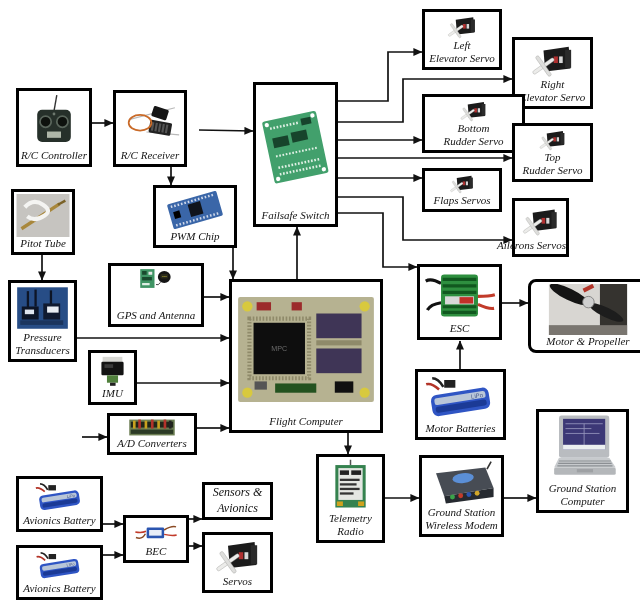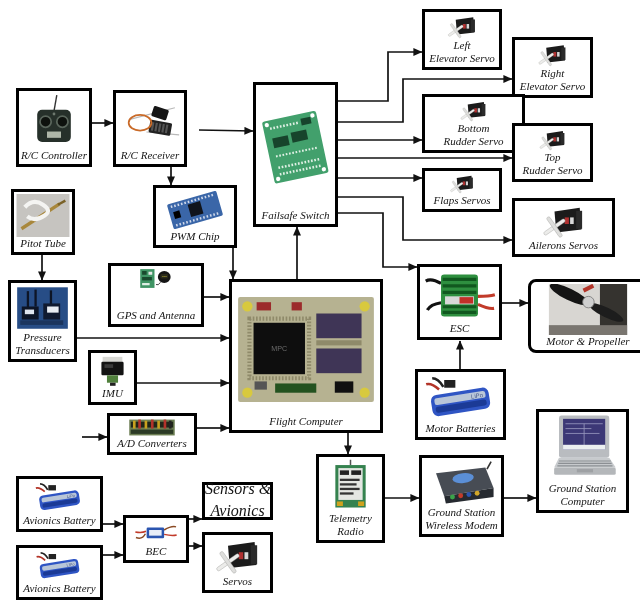--- a/index.html
+++ b/index.html
@@ -33,21 +33,21 @@
     flex:0 0 auto;
     text-align:center;
     font-size:11px;
     line-height:1.18;
     color:#141414;
     padding:0 0 2px 0;
     font-style:italic;
   }
   .node .label div{white-space:nowrap;}
   .node.textonly{justify-content:center;}
-  .node.textonly .label{font-size:16px;line-height:1.35;}
+  .node.textonly .label{font-size:12px;line-height:1.35;}
 </style>
 </head>
 <body>
 
 <div id="canvas">
   <svg id="edges" width="640" height="607" viewBox="0 0 640 607">
     <defs>
       <marker id="arrow" markerUnits="userSpaceOnUse" markerWidth="10" markerHeight="9" refX="8.6" refY="4" orient="auto">
         <path d="M0,0 L9,4 L0,8 Z" fill="#121212"></path>
       </marker>
@@ -172,21 +172,21 @@
             <rect x="9" y="37" width="42" height="6" rx="3" fill="#ececea" stroke="#9a9a98" stroke-width="0.6"></rect>
             <rect x="27" y="20" width="6" height="40" rx="3" fill="#dededc" stroke="#9a9a98" stroke-width="0.6"></rect>
           </g>
         </svg>
       </div>
       <div class="label">
         <div>Left</div>
         <div>Elevator Servo</div>
       </div>
     </div>
-    <div class="node" style="left: 512px; top: 37px; width: 81px; height: 61px;">
+    <div class="node" style="left: 512px; top: 37px; width: 81px; height: 72px;">
       <div class="art">
         <svg viewBox="0 0 90 60" preserveAspectRatio="xMidYMid meet">
           <path d="M30 14 L72 8 L75 44 L33 49 Z" fill="#1b1b1b"></path>
           <rect x="66" y="13" width="10" height="30" fill="#2a2a2a"></rect>
           <rect x="47" y="24" width="7" height="11" fill="#b03030"></rect>
           <rect x="56" y="24" width="6" height="11" fill="#d8d8d8"></rect>
           <g transform="rotate(-35 30 40)">
             <rect x="9" y="37" width="42" height="6" rx="3" fill="#ececea" stroke="#9a9a98" stroke-width="0.6"></rect>
             <rect x="27" y="20" width="6" height="40" rx="3" fill="#dededc" stroke="#9a9a98" stroke-width="0.6"></rect>
           </g>
@@ -243,21 +243,21 @@
           <g transform="rotate(-35 30 40)">
             <rect x="9" y="37" width="42" height="6" rx="3" fill="#ececea" stroke="#9a9a98" stroke-width="0.6"></rect>
             <rect x="27" y="20" width="6" height="40" rx="3" fill="#dededc" stroke="#9a9a98" stroke-width="0.6"></rect>
           </g>
         </svg>
       </div>
       <div class="label">
         <div>Flaps Servos</div>
       </div>
     </div>
-    <div class="node" style="left: 512px; top: 198px; width: 103px; height: 59px;">
+    <div class="node" style="left: 512px; top: 198px; width: 57px; height: 59px; align-items: flex-end;">
       <div class="art">
         <svg viewBox="0 0 90 60" preserveAspectRatio="xMidYMid meet">
           <path d="M30 14 L72 8 L75 44 L33 49 Z" fill="#1b1b1b"></path>
           <rect x="66" y="13" width="10" height="30" fill="#2a2a2a"></rect>
           <rect x="47" y="24" width="7" height="11" fill="#b03030"></rect>
           <rect x="56" y="24" width="6" height="11" fill="#d8d8d8"></rect>
           <g transform="rotate(-35 30 40)">
             <rect x="9" y="37" width="42" height="6" rx="3" fill="#ececea" stroke="#9a9a98" stroke-width="0.6"></rect>
             <rect x="27" y="20" width="6" height="40" rx="3" fill="#dededc" stroke="#9a9a98" stroke-width="0.6"></rect>
           </g>

